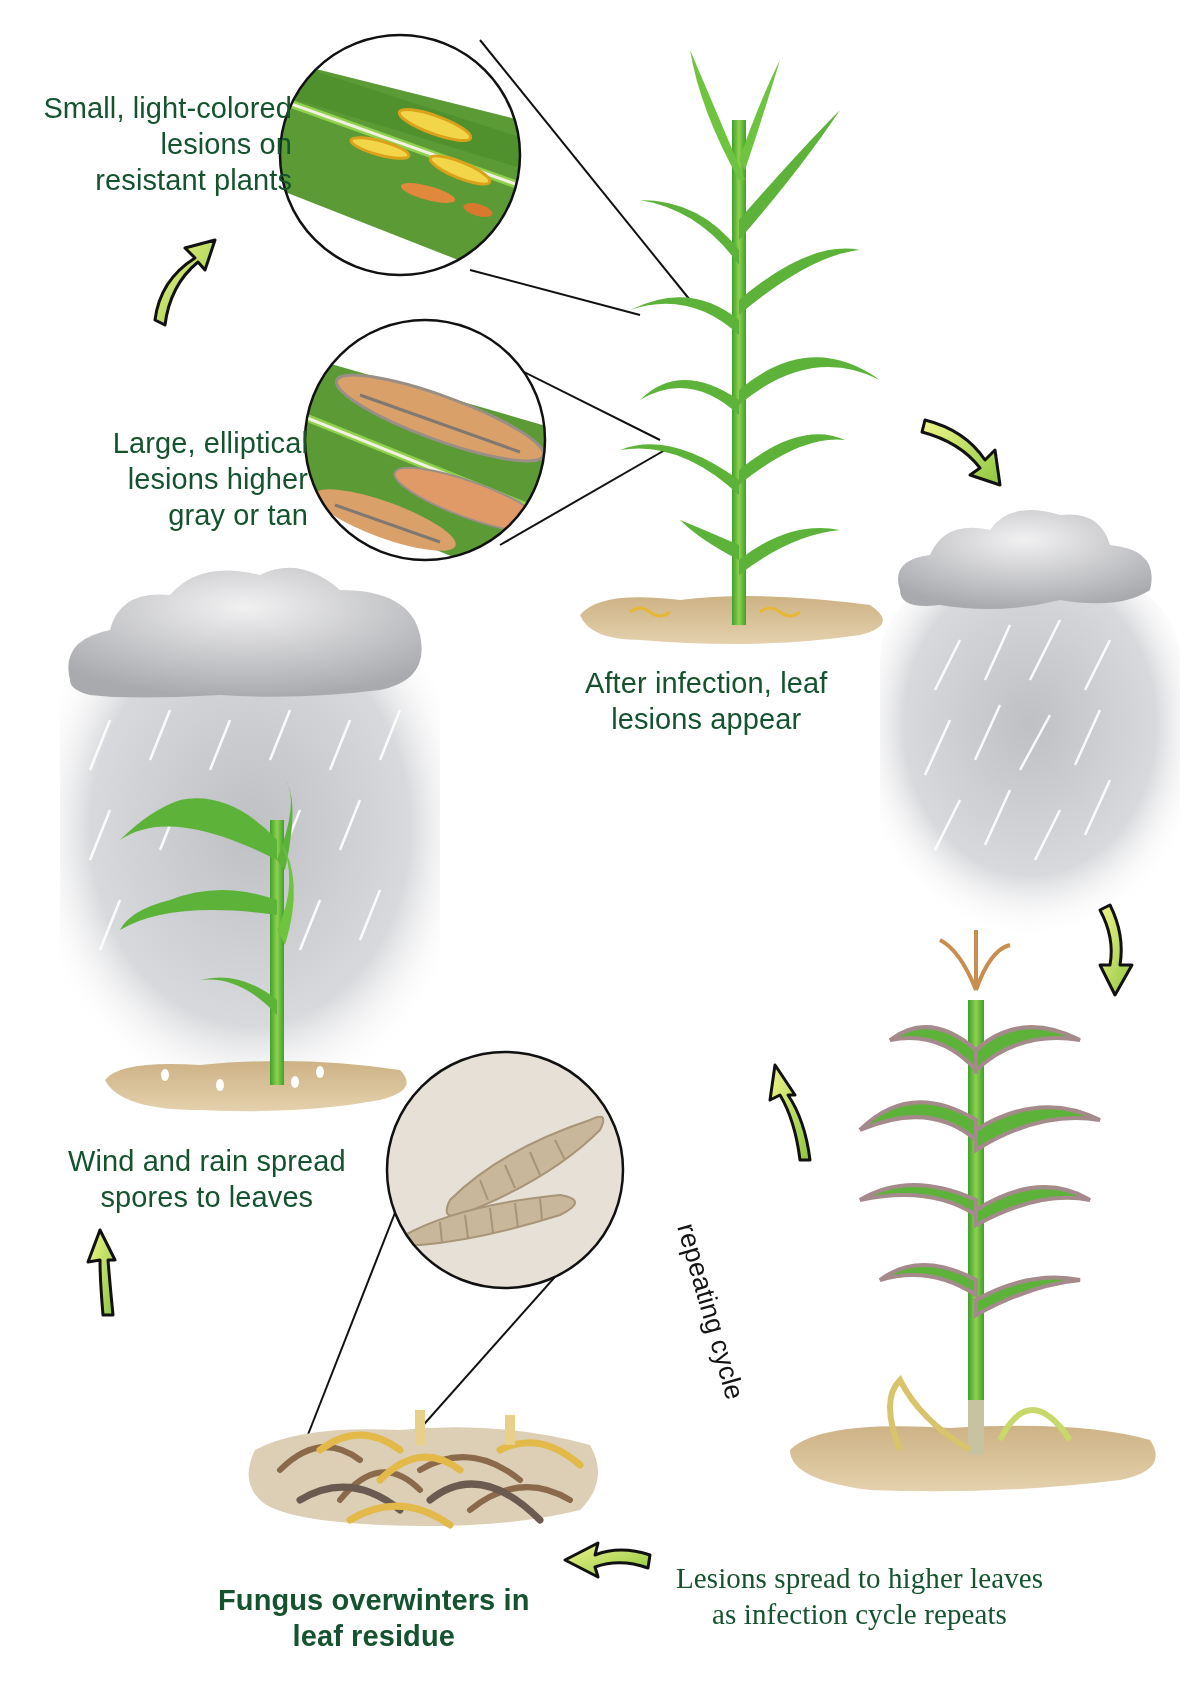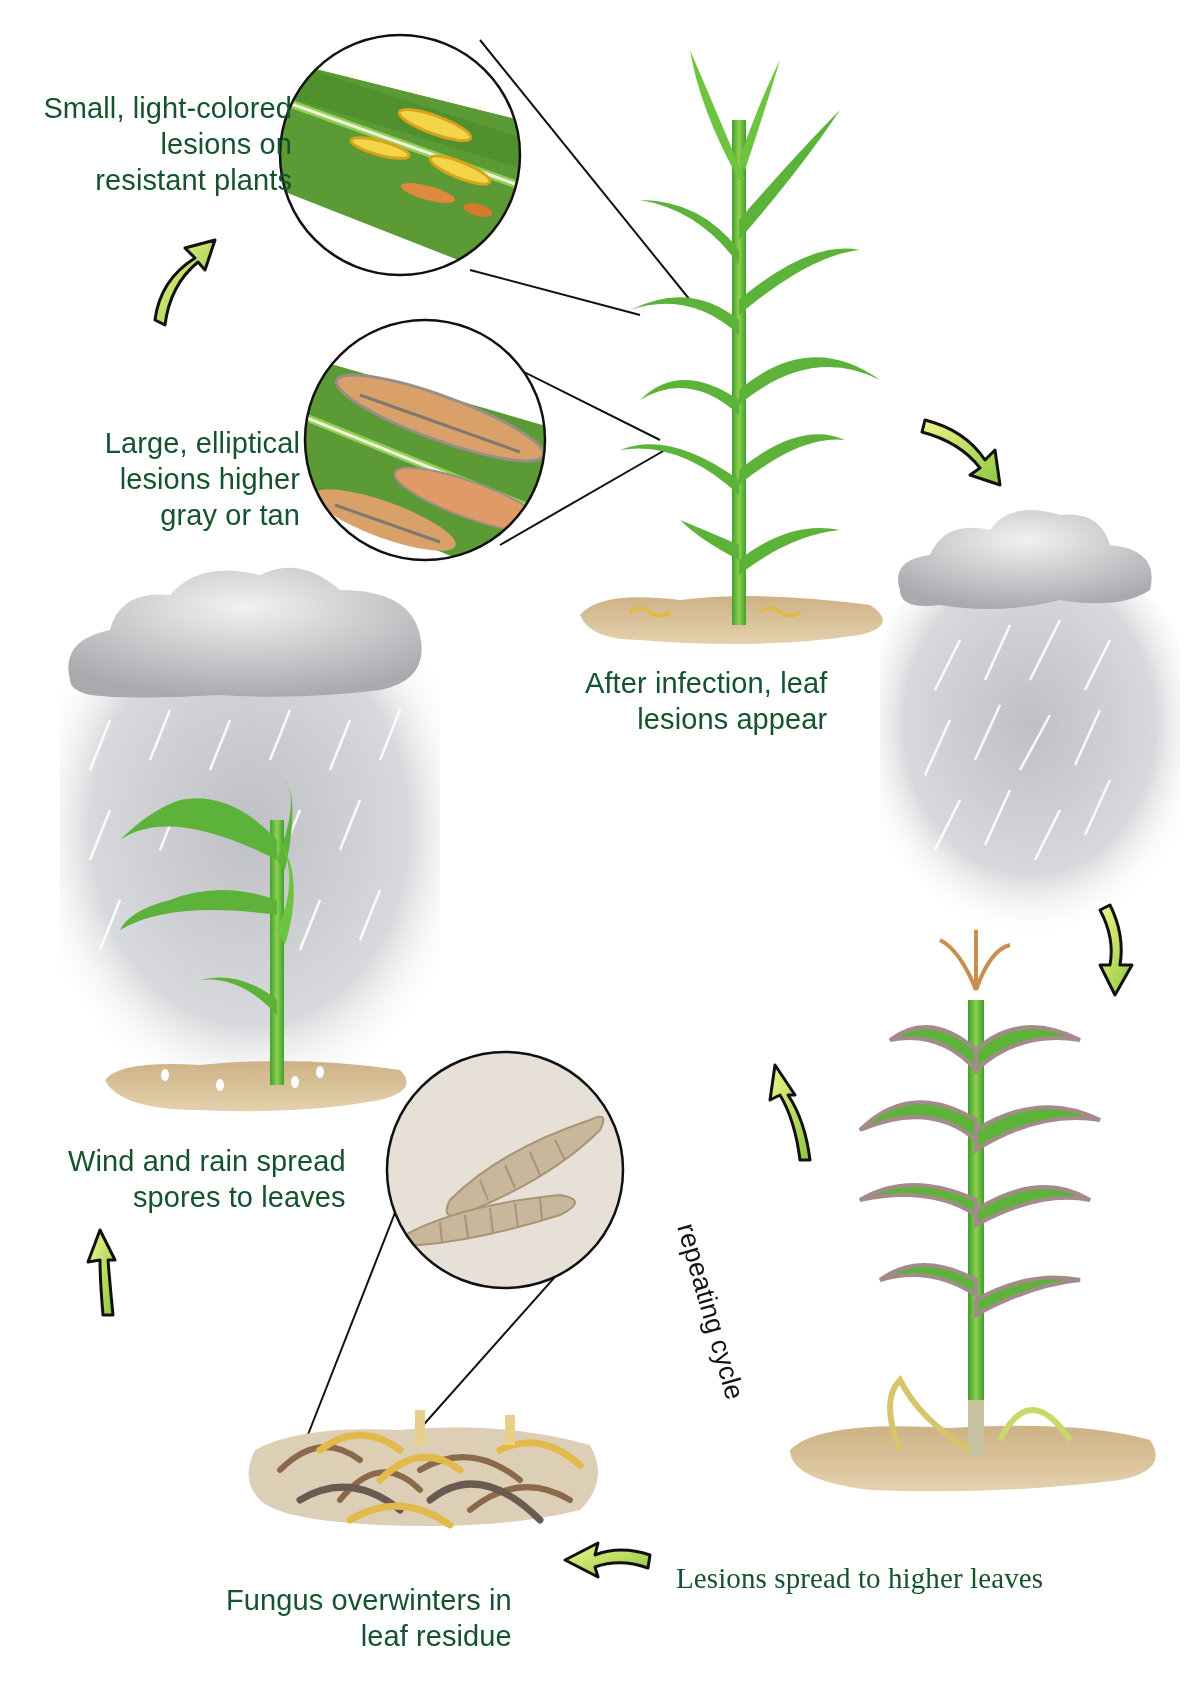--- a/index.html
+++ b/index.html
@@ -2,21 +2,21 @@
 <html><head>
 <meta charset="utf-8">
 <style>
   html, body { margin:0; padding:0; background:#ffffff; }
   body { width:1200px; height:1689px; position:relative; overflow:hidden;
          font-family:"Liberation Sans", sans-serif; color:#111; }
   .art { position:absolute; left:0; top:0; width:1200px; height:1689px; }
   .label { position:absolute; font-size:29px; line-height:36px; color:#14532d; letter-spacing:0.1px; }
   .label span { display:block; white-space:nowrap; }
   .right { text-align:right; }
-  .left { text-align:right; }
+  .left { text-align:center; }
   .curved { position:absolute; font-size:27px; color:#141414; }
 </style>
 </head>
 <body>
 
 <svg class="art" viewBox="0 0 1200 1689" xmlns="http://www.w3.org/2000/svg">
   <defs>
     <linearGradient id="arrowGrad" x1="0" y1="0" x2="1" y2="1">
       <stop offset="0" stop-color="#f2f58a"></stop>
       <stop offset="1" stop-color="#8cc63f"></stop>
@@ -235,38 +235,39 @@
     <path d="M800 1160 Q795 1120 780 1095 L770 1100 L775 1065 L795 1095 L788 1095 Q805 1120 810 1160 Z"></path>
   </g>
 </svg>
 
 <div class="label right" style="left:0; top:90px; width:292px;">
   <span>Small, light-colored</span>
   <span>lesions on</span>
   <span>resistant plants</span>
 </div>
 
-<div class="label right" style="left:8px; top:425px; width:292px;">
+<div class="label right" style="left:16px; top:425px; width:292px;">
   <span>Large, elliptical</span>
   <span>lesions higher</span>
   <span>gray or tan</span>
 </div>
 
 <div class="label left" style="left:585px; top:665px;">
   <span>After infection, leaf</span>
   <span>lesions appear</span>
 </div>
 
 <div class="label left" style="left:68px; top:1143px;">
   <span>Wind and rain spread</span>
   <span>spores to leaves</span>
 </div>
 
-<div class="label left" style="left:226px; top:1582px;">
+<div class="label left" style="left:218px; top:1582px;font-weight:bold;">
   <span>Fungus overwinters in</span>
   <span>leaf residue</span>
 </div>
 
 <div class="label left" style="left:676px; top:1560px;font-family:Liberation Serif, serif;">
   <span>Lesions spread to higher leaves</span>
+  <span>as infection cycle repeats</span>
 </div>
 
 <div class="curved" style="left:700px; top:1220px; transform:rotate(74deg); transform-origin:left top;">repeating cycle</div>
 
 </body></html>

